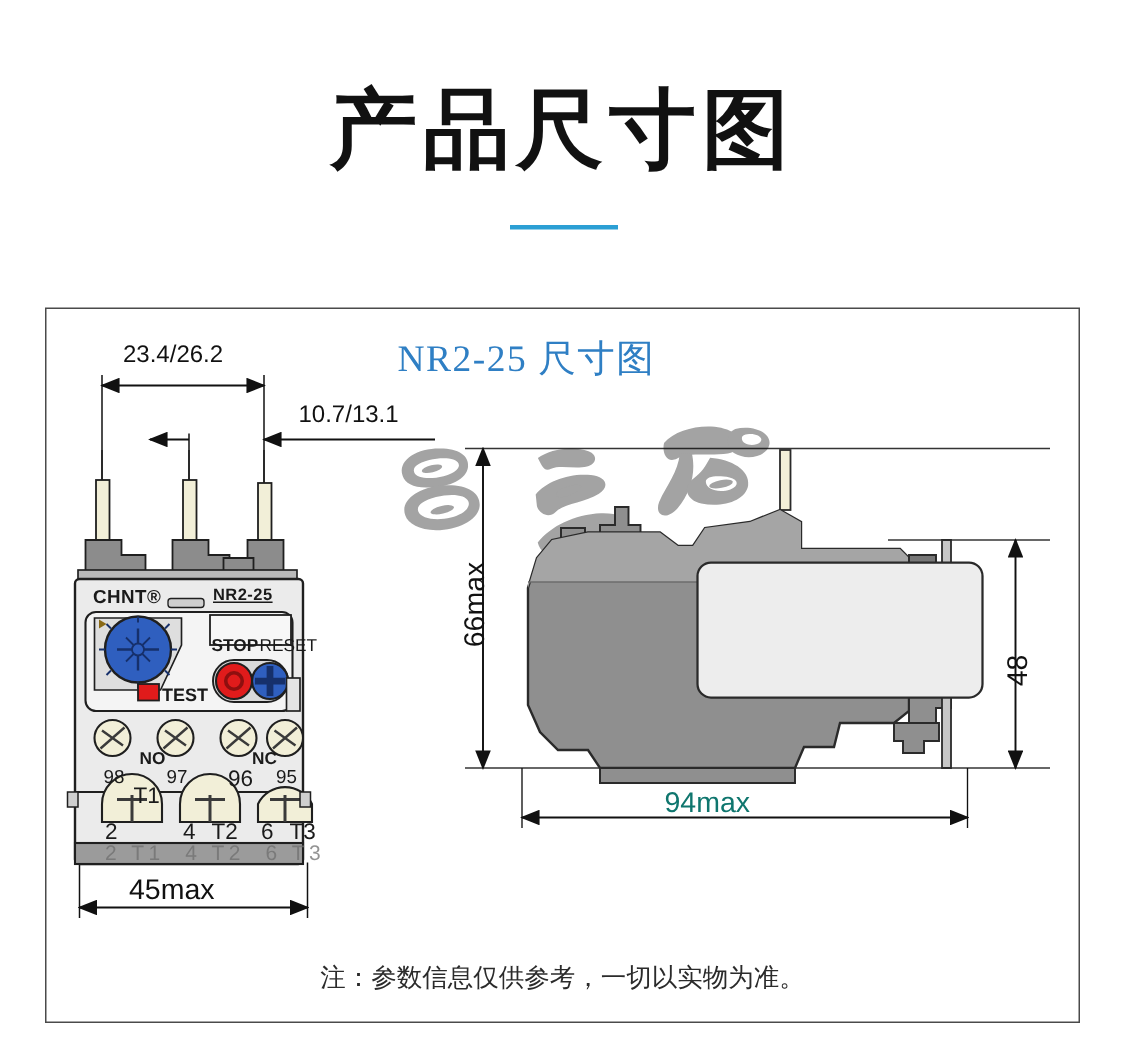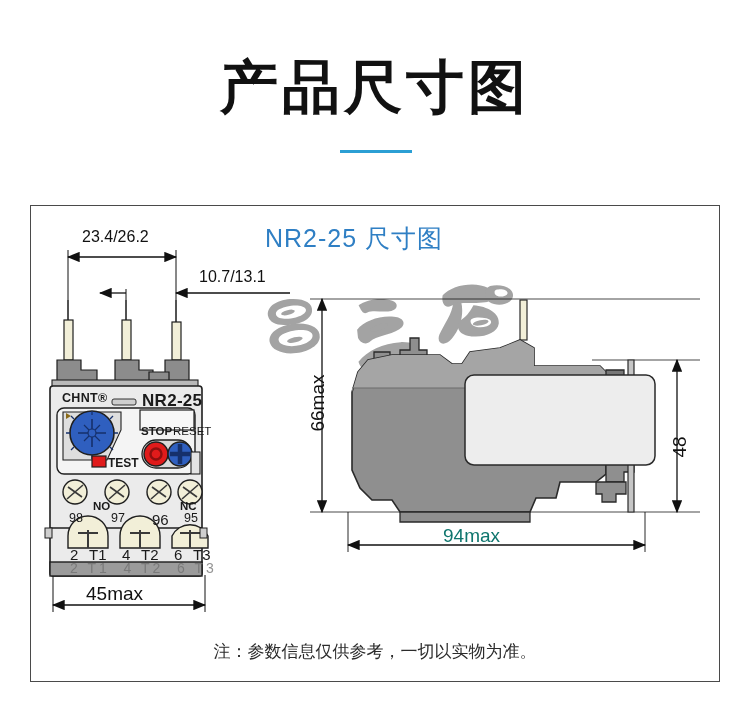--- a/index.html
+++ b/index.html
@@ -58,20 +58,21 @@
   }
 
   #subtitle-model {
     position: absolute;
     left: 265px;
     top: 222px;
     font-size: 25px;
     color: #2f7fc4;
     letter-spacing: 1px;
     white-space: nowrap;
+    font-family: Liberation Serif, serif;
   }
   #subtitle-unit {
     position: absolute;
     left: 556px;
     top: 224px;
     font-size: 23px;
     color: #1a1a1a;
     white-space: nowrap;
   }
 
@@ -343,36 +344,36 @@
       <rect x="634" y="405" width="12" height="26" rx="3" fill="#8f8f8f" stroke-width="1.2"></rect>
       <path d="M634,412 h12 M634,424 h12" stroke="#4a4a4a" stroke-width="1.1"></path>
 
       <rect x="475" y="375" width="190" height="90" rx="9" fill="#ededed" stroke-width="1.5" transform="translate(-10,0)"></rect>
 
       <path d="M400,512 h130 v10 h-130 z" fill="#8f8f8f" stroke-width="1.3"></path>
     </g>
   </svg>
 
   <div style="position:absolute;left:62px;top:391px;font-size:12.5px;font-weight:700;letter-spacing:.3px;">CHNT®</div>
-  <div style="position:absolute;left:142px;top:391px;font-size:17px;font-weight:700;letter-spacing:.3px;">NR2-25</div>
+  <div style="position:absolute;left:142px;top:391px;font-size:11px;font-weight:700;letter-spacing:.3px;text-decoration:underline;">NR2-25</div>
 
   <div style="position:absolute;left:108px;top:456px;font-size:12px;font-weight:700;">TEST</div>
   <div style="position:absolute;left:141px;top:425px;font-size:11.5px;font-weight:700;">STOP</div>
   <div style="position:absolute;left:173px;top:425px;font-size:11.5px;font-weight:400;">RESET</div>
 
   <div style="position:absolute;left:93px;top:500px;font-size:11.5px;font-weight:700;">NO</div>
-  <div style="position:absolute;left:180px;top:500px;font-size:11.5px;font-weight:700;">NC</div>
+  <div style="position:absolute;left:168px;top:500px;font-size:11.5px;font-weight:700;">NC</div>
 
   <div style="position:absolute;left:69px;top:511px;font-size:12.5px;">98</div>
   <div style="position:absolute;left:111px;top:511px;font-size:12.5px;">97</div>
   <div style="position:absolute;left:152px;top:511px;font-size:15px;text-align:right;">96</div>
   <div style="position:absolute;left:184px;top:511px;font-size:12.5px;">95</div>
 
   <div style="position:absolute;left:70px;top:546px;font-size:15px;">2</div>
-  <div style="position:absolute;left:89px;top:546px;font-size:15px;">T1</div>
+  <div style="position:absolute;left:89px;top:522px;font-size:15px;">T1</div>
   <div style="position:absolute;left:122px;top:546px;font-size:15px;">4</div>
   <div style="position:absolute;left:141px;top:546px;font-size:15px;">T2</div>
   <div style="position:absolute;left:174px;top:546px;font-size:15px;">6</div>
   <div style="position:absolute;left:193px;top:546px;font-size:15px;">T3</div>
 
   <div style="position:absolute;left:70px;top:560px;font-size:14px;color:#6f6f6f;opacity:.75;letter-spacing:3px;white-space:nowrap;">2 T1&nbsp; 4 T2&nbsp; 6 T3</div>
 
   <div id="footnote">注：参数信息仅供参考，一切以实物为准。</div>
 
 </div>

